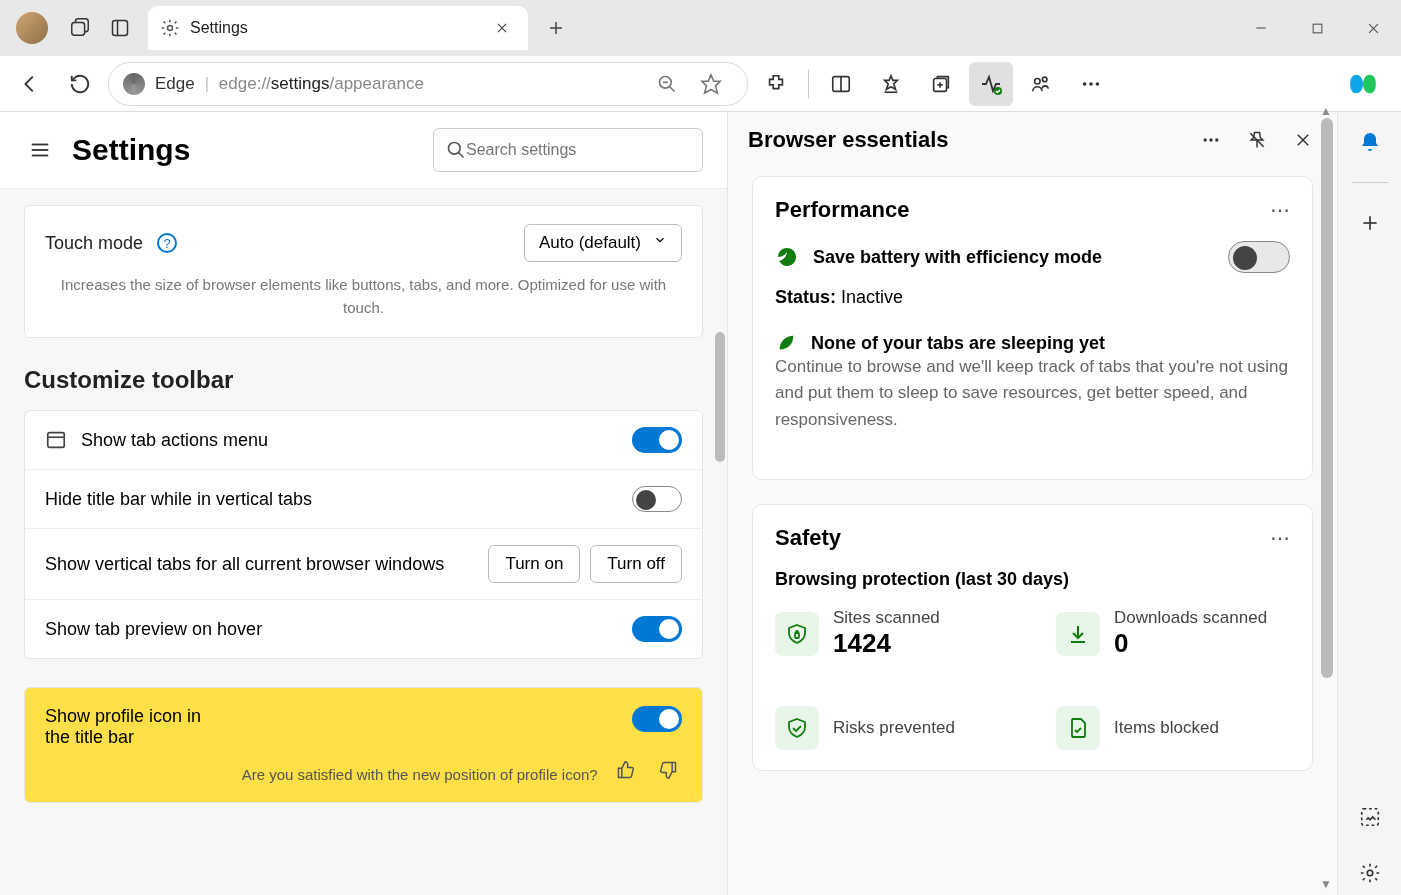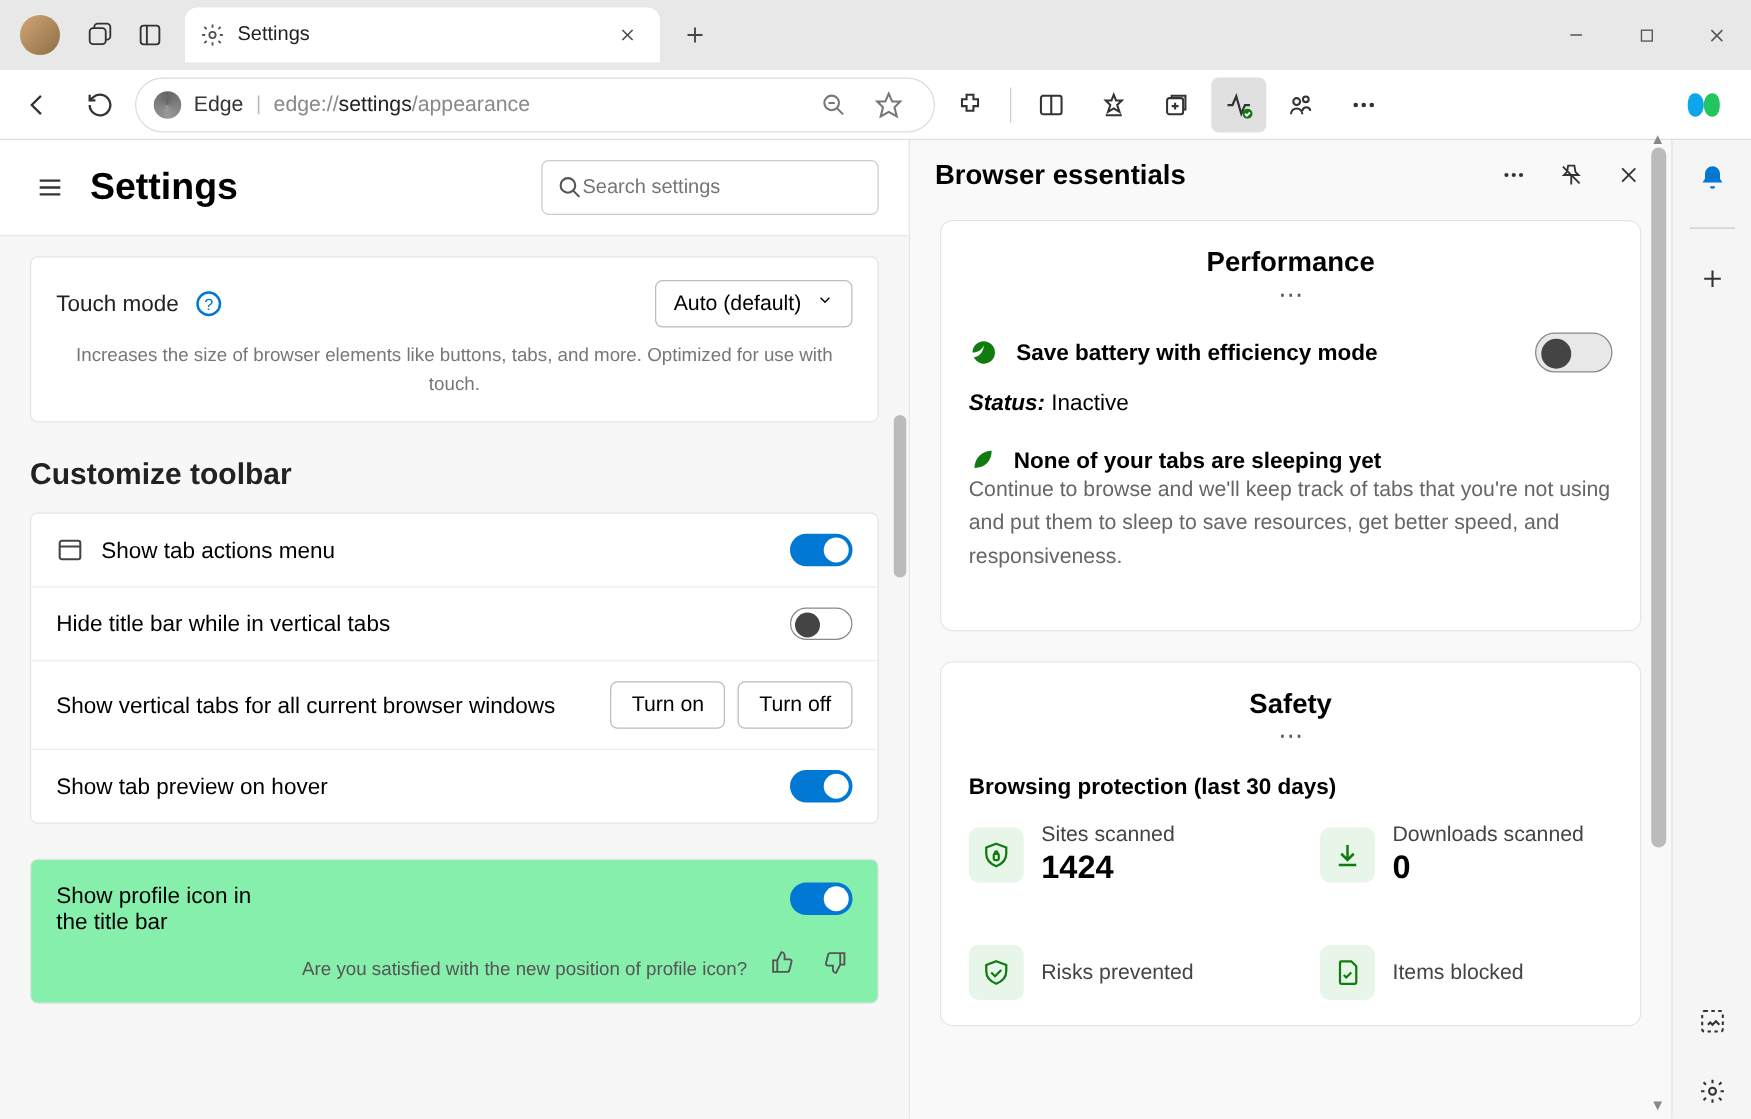--- a/index.html
+++ b/index.html
@@ -60,45 +60,45 @@
 .list-row:last-child { border-bottom:none; }
 .row-icon { width:22px; height:22px; color:#444; }
 .row-text { font-size:18px; flex:1; }
 .toggle { width:50px; height:26px; border-radius:14px; background:#0078d4; position:relative; cursor:pointer; }
 .toggle .knob { position:absolute; right:3px; top:3px; width:20px; height:20px; background:#fff; border-radius:50%; }
 .toggle.off { background:#fff; border:1px solid #888; }
 .toggle.off .knob { left:3px; right:auto; background:#444; }
 .btn { border:1px solid #bbb; border-radius:6px; padding:8px 16px; font-size:17px; cursor:pointer; background:#fff; }
 .row-buttons { display:flex; gap:10px; }
 
-.profile-card { background:#86efac; border:1px solid #e5e5e5; border-radius:6px; padding:18px 20px; margin-top:28px; }
+.profile-card { background:#fde047; border:1px solid #e5e5e5; border-radius:6px; padding:18px 20px; margin-top:28px; }
 .profile-row { display:flex; align-items:flex-start; }
 .feedback { text-align:right; font-size:15px; color:#555; margin-top:8px; }
 .thumb { width:28px; height:28px; display:inline-flex; align-items:center; justify-content:center; cursor:pointer; margin-left:10px; }
 
 .scrollthumb-settings { position:absolute; right:2px; top:220px; width:10px; height:130px; background:#bbb; border-radius:5px; }
 
 
 .essentials { width:610px; border-left:1px solid #e5e5e5; background:#f9f9f9; display:flex; flex-direction:column; position:relative; }
 .ess-header { display:flex; align-items:center; padding:14px 20px; }
 .ess-title { font-size:22px; font-weight:600; flex:1; }
 .ess-icons { display:flex; gap:18px; }
 .ess-ibtn { width:28px; height:28px; display:flex; align-items:center; justify-content:center; cursor:pointer; color:#333; }
 .ess-body { padding:8px 24px 20px 24px; overflow:hidden; }
 .ess-card { background:#fff; border:1px solid #e5e5e5; border-radius:10px; padding:20px 22px; margin-bottom:24px; }
-.ess-card-head { display:flex; align-items:center; margin-bottom:18px;flex-direction:column; }
+.ess-card-head { display:flex; align-items:center; margin-bottom:18px; }
 .ess-card-title { font-size:22px; font-weight:600; flex:1; }
 .dots { font-size:20px; color:#555; cursor:pointer; }
 .eff-row { display:flex; align-items:center; gap:14px; margin-bottom:14px; }
 .leaf-icon { color:#107c10; font-size:22px; }
 .eff-label { font-size:18px; font-weight:600; flex:1; }
 .toggle-lg { width:62px; height:32px; border-radius:16px; border:1px solid #888; background:#e8e8e8; position:relative; cursor:pointer; }
 .toggle-lg .knob { position:absolute; left:4px; top:4px; width:24px; height:24px; background:#444; border-radius:50%; }
 .status-line { font-size:18px; margin-bottom:24px; }
-.status-line b { font-weight:700;font-style:italic; }
+.status-line b { font-weight:700; }
 .sleep-row { display:flex; align-items:center; gap:14px; margin-bottom:0; }
 .sleep-title { font-size:18px; font-weight:600; }
 .sleep-desc { font-size:17px; color:#666; line-height:1.55; margin-bottom:26px; }
 .perf-row { display:flex; align-items:center; gap:14px; }
 .perf-label { font-size:18px; font-weight:600; flex:1; }
 .healthy { color:#107c10; font-size:18px; font-weight:500; }
 
 .safety-sub { font-size:18px; font-weight:600; margin-bottom:18px; }
 .stats-grid { display:grid; grid-template-columns:1fr 1fr; row-gap:26px; column-gap:18px;gap:47px; }
 .stat { display:flex; align-items:center; gap:14px; }

